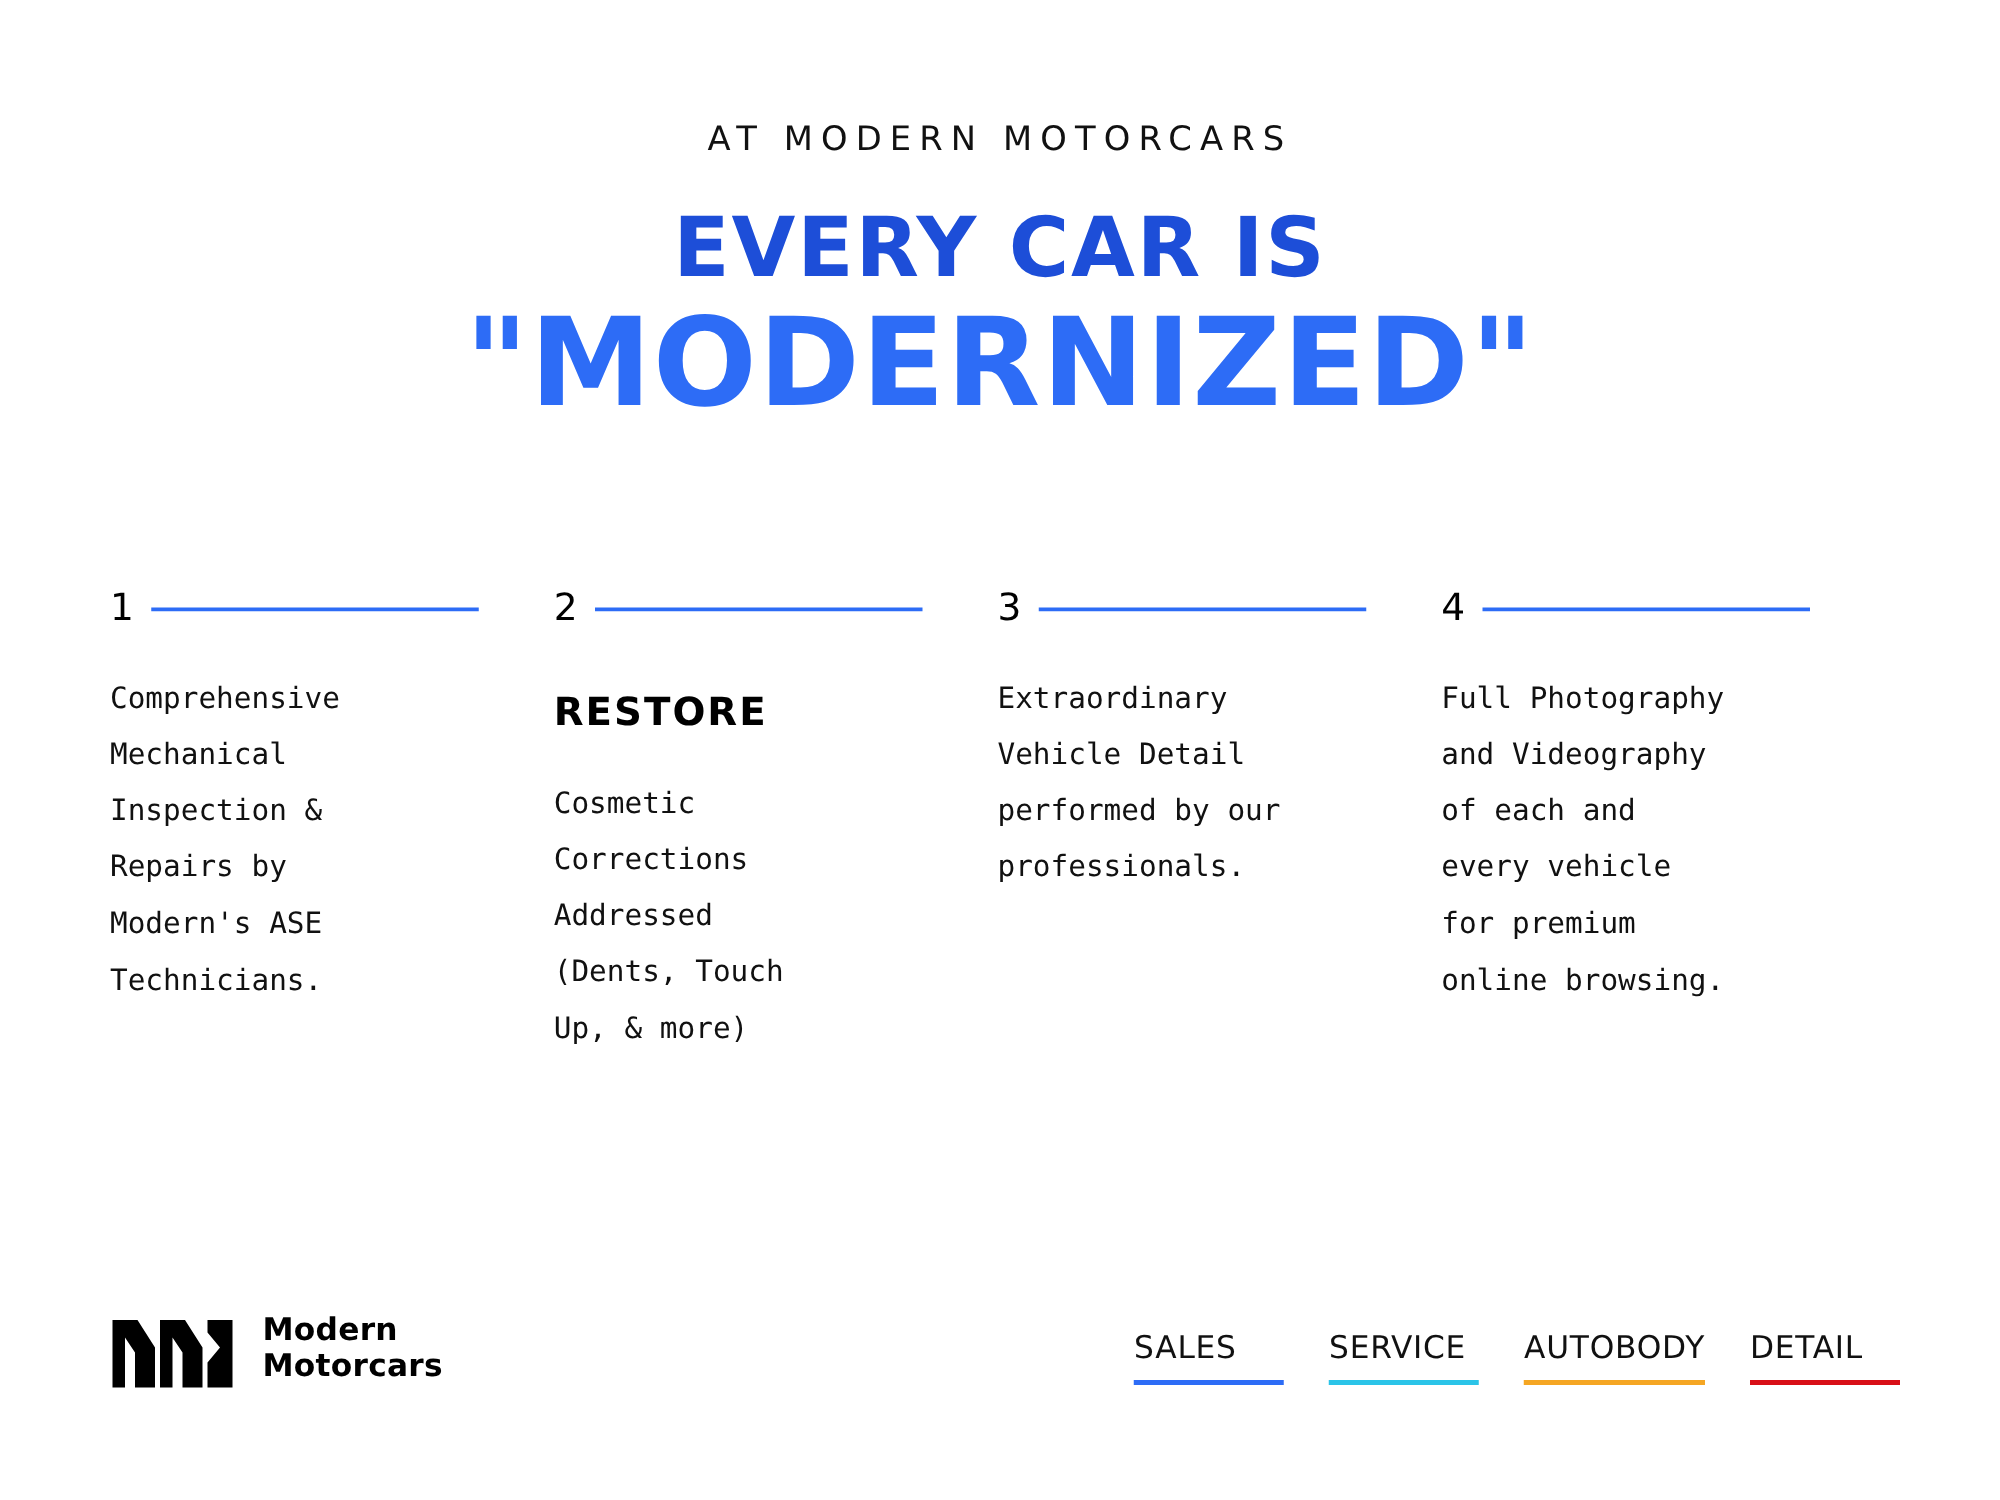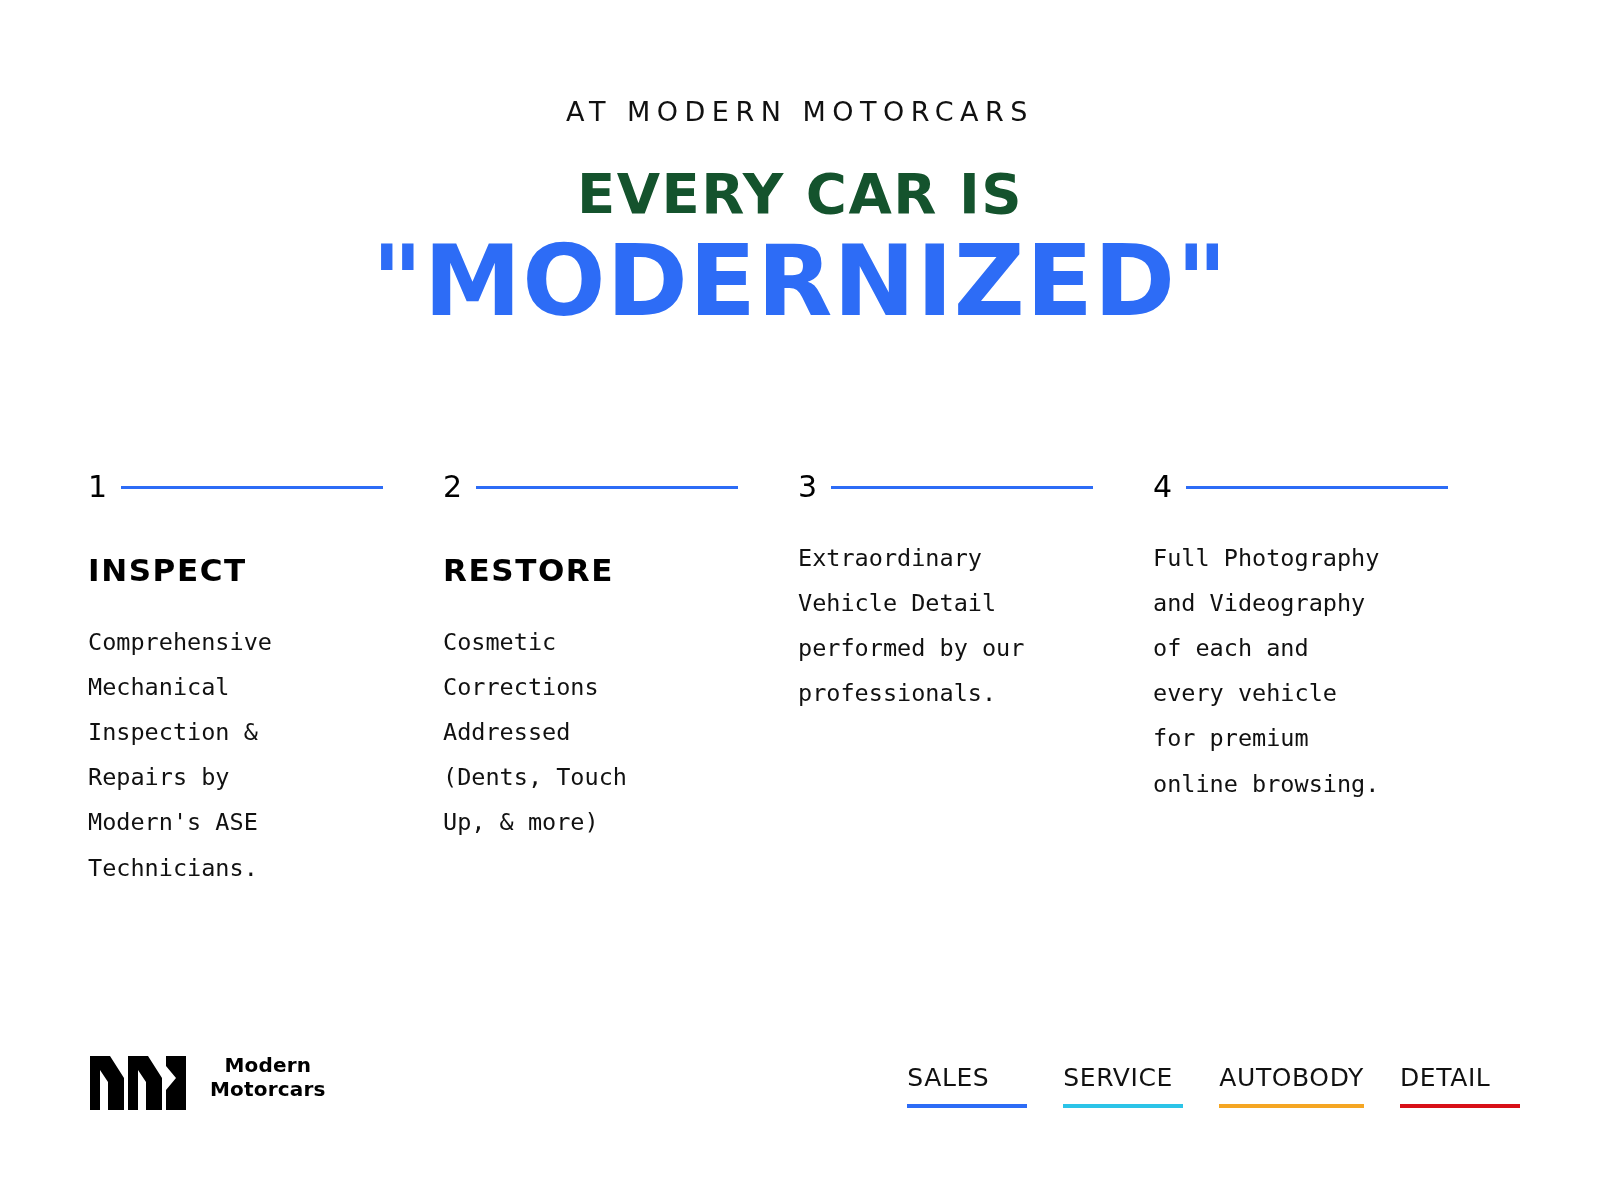--- a/index.html
+++ b/index.html
@@ -31,26 +31,26 @@
   .eyebrow {
     font-family: "DejaVu Sans", sans-serif;
     font-size: 27px;
     font-weight: 500;
     letter-spacing: 6.5px;
     color: #111111;
     text-transform: uppercase;
   }
   .headline {
     font-family: "DejaVu Sans", sans-serif;
-    font-size: 56px;
+    font-size: 66px;
     line-height: 1.02;
     font-weight: 800;
     letter-spacing: 1.5px;
     margin-top: 38px;
-    color: #14532d;
+    color: #1d4ed8;
     text-transform: uppercase;
   }
   .headline-accent {
     font-family: "DejaVu Sans", sans-serif;
     font-size: 98px;
     line-height: 1.0;
     font-weight: 800;
     letter-spacing: 1px;
     margin-top: 10px;
     color: #2d6cf6;
@@ -122,27 +122,26 @@
     align-items: center;
     gap: 18px;
   }
   .brand-mark {
     width: 104px;
     height: 68px;
     display: block;
   }
   .brand-text {
     font-family: "DejaVu Sans", sans-serif;
-    font-size: 20px;
+    font-size: 25px;
     font-weight: 600;
     line-height: 1.18;
     color: #000000;
     white-space: pre-line;
     letter-spacing: 0.2px;
-    text-align: center;
   }
   .divisions {
     margin-left: auto;
     display: flex;
     align-items: flex-end;
     gap: 36px;
     padding-bottom: 4px;
   }
   .division {
     min-width: 120px;
@@ -173,21 +172,20 @@
     <div class="headline-accent">"MODERNIZED"</div>
   </div>
 
   <div class="steps">
 
     <div class="step">
       <div class="step-head">
         <span class="step-num">1</span>
         <span class="step-rule"></span>
       </div>
-      <div class="step-title">INSPECT</div>
       <div class="step-body">Comprehensive
 Mechanical
 Inspection &amp;
 Repairs by
 Modern's ASE
 Technicians.</div>
     </div>
 
     <div class="step">
       <div class="step-head">

